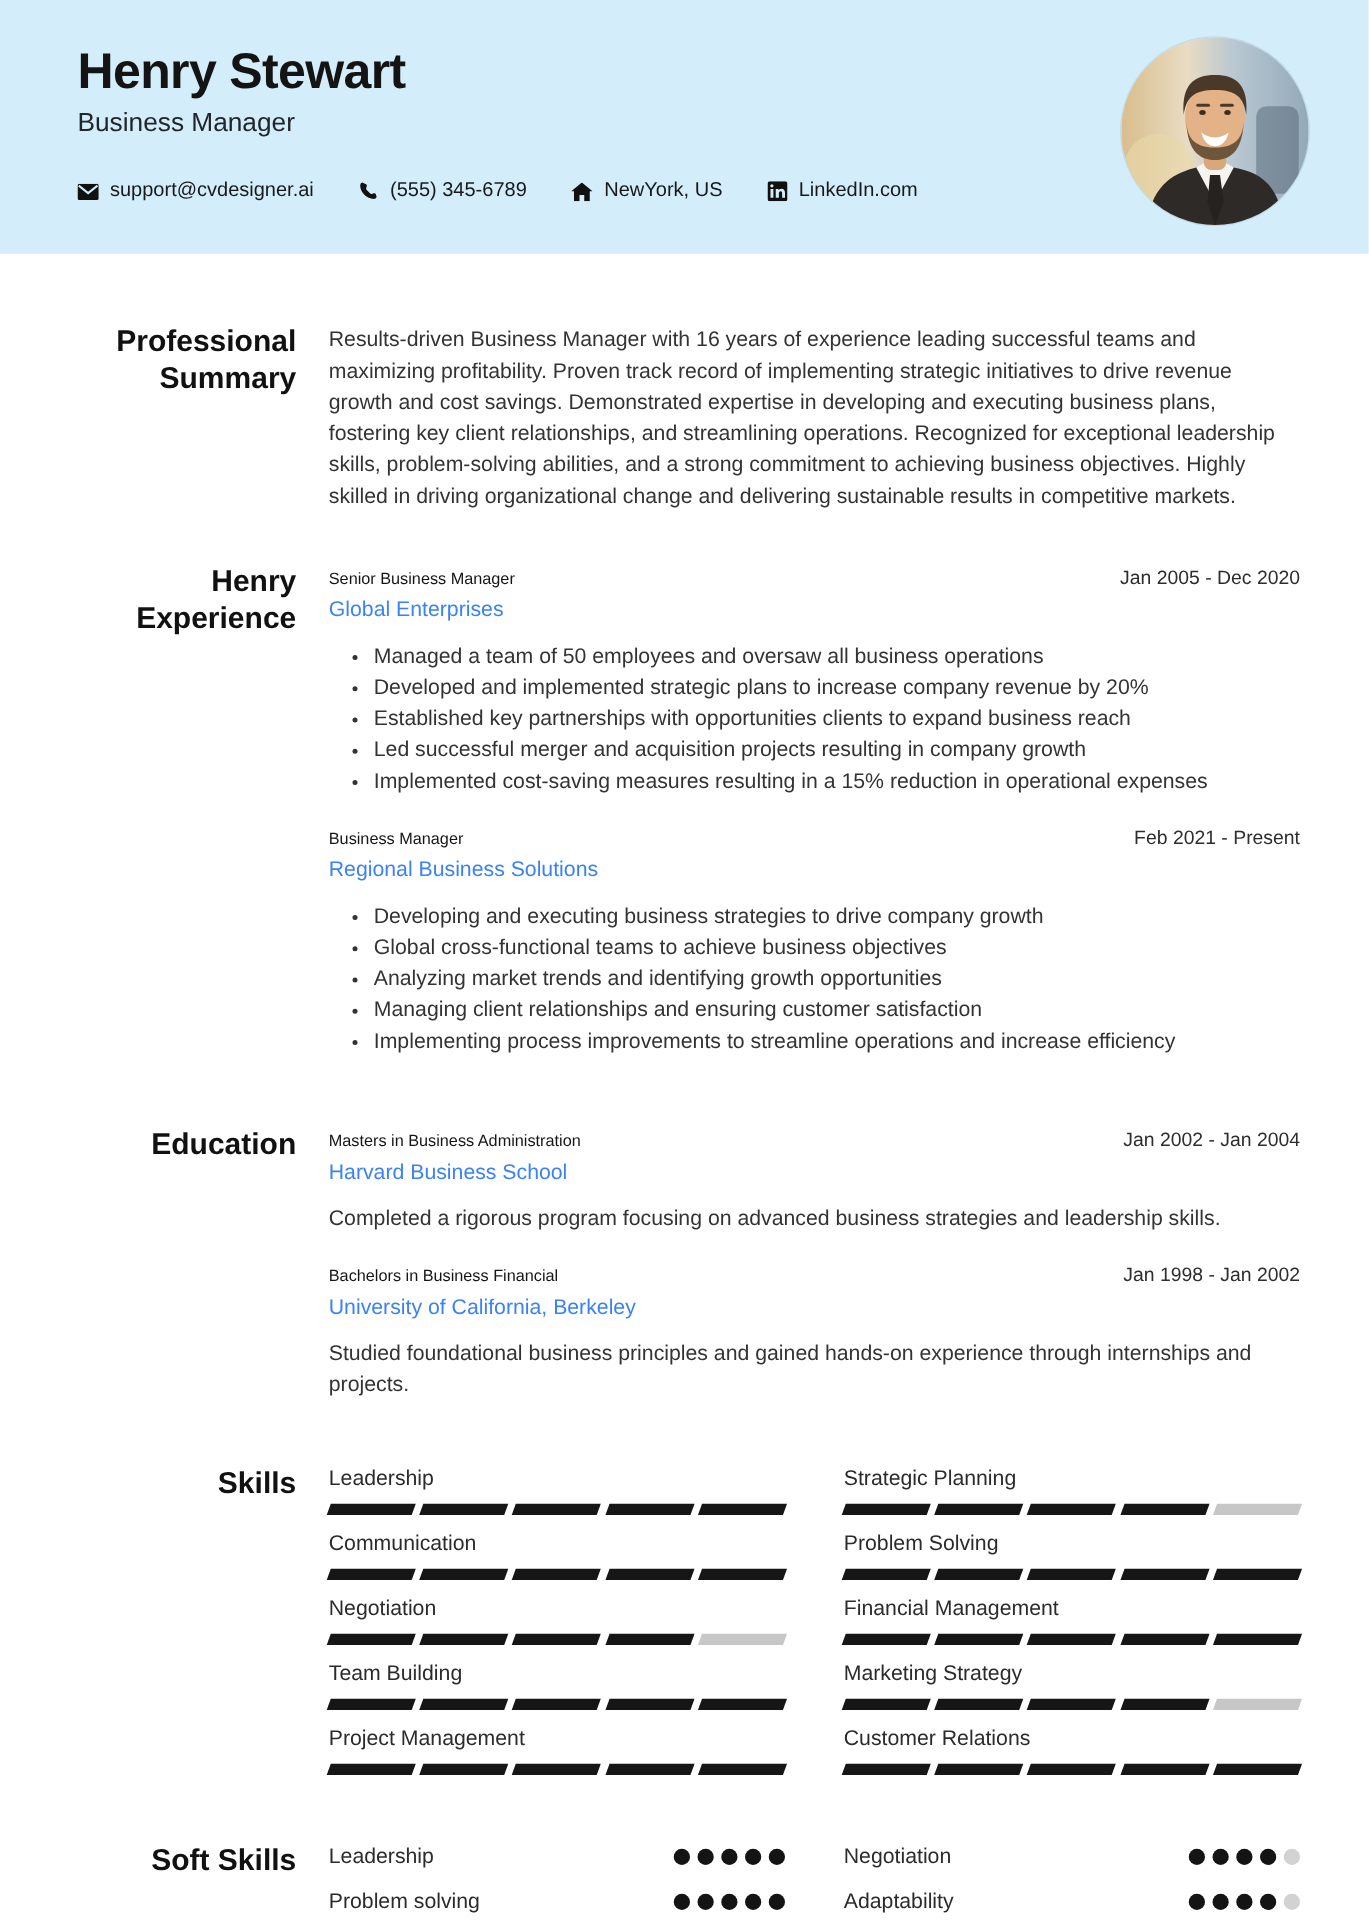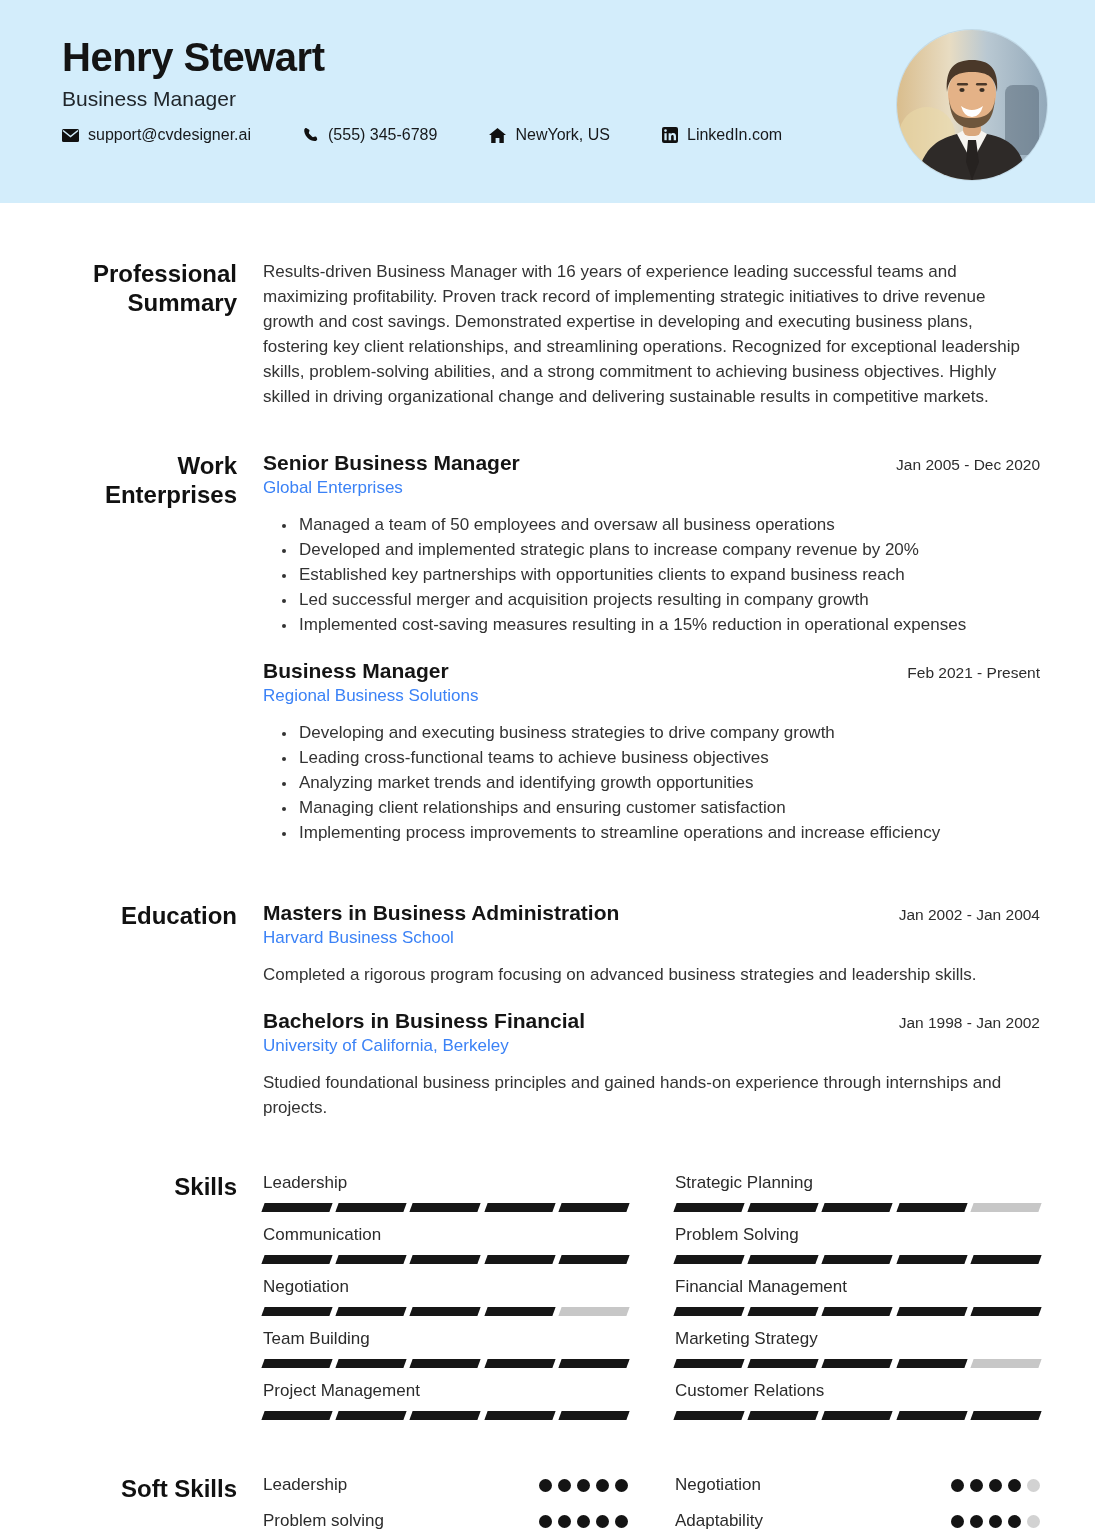--- a/index.html
+++ b/index.html
@@ -9,21 +9,21 @@
     font-family:"Liberation Sans","DejaVu Sans",sans-serif;
     color:#333;
   }
   
   .header {
     background:#d3edfb; height:203px; position:relative;
     padding:34px 48px 0 62px;
   }
   .name { font-size:40px; font-weight:700; color:#141414; letter-spacing:-.5px; line-height:46px; }
   .subtitle { font-size:21px; color:#20262b; margin-top:6px; line-height:26px; }
-  .contact-row { display:flex; gap:52px; margin-top:12px; }
+  .contact-row { display:flex; gap:36px; margin-top:30px; }
   .contact-item { display:flex; align-items:center; gap:9px; font-size:16px; color:#17191b; line-height:22px; }
   .contact-item svg { display:block; }
   .photo-wrap {
     position:absolute; top:30px; right:48px; width:150px; height:150px;
     border-radius:50%; overflow:hidden; box-shadow:0 0 0 1px rgba(0,0,0,.08);
   }
   .photo-wrap svg { display:block; width:100%; height:100%; }
   
   .main { padding:0 55px 0 60px; }
   .section { display:grid; grid-template-columns:177px 1fr; column-gap:26px; }
@@ -33,21 +33,21 @@
   .sec-summary { margin-top:56px; }
   .sec-work { margin-top:42px; }
   .sec-education { margin-top:56px; }
   .sec-skills { margin-top:52px; }
   .sec-soft { margin-top:42px; }
   .body-text { font-size:17px; line-height:25px; color:#333; }
   
   .entry { margin-bottom:22px; }
   .entry:last-child { margin-bottom:0; }
   .entry-head { display:flex; justify-content:space-between; align-items:baseline; }
-  .entry-title { font-size:21px; font-weight:700; color:#151515; line-height:24px; }
+  .entry-title { font-size:13px; font-weight:400; color:#151515; line-height:24px; }
   .entry-date { font-size:15.5px; color:#2d2d2d; white-space:nowrap; }
   .entry-sub { font-size:17px; color:#3b82f6; line-height:24px; margin-top:1px; }
   .entry ul { margin:12px 0 0 0; padding-left:34px; }
   .entry li { font-size:17px; line-height:25px; color:#333; padding-left:2px; }
   .entry li::marker { font-size:13px; }
   .entry-desc { margin-top:12px; }
   
   .skills-grid { display:grid; grid-template-columns:1fr 1fr; column-gap:47px; }
   .skill-item { margin-bottom:12px; }
   .skill-name { font-size:17px; color:#2b2b2b; line-height:22px; margin-bottom:9px; }
@@ -146,21 +146,21 @@
 </div>
 
 <div class="main">
 
   <div class="section sec-summary">
     <div class="sec-label">Professional Summary</div>
     <div class="body-text">Results-driven Business Manager with 16 years of experience leading successful teams and maximizing profitability. Proven track record of implementing strategic initiatives to drive revenue growth and cost savings. Demonstrated expertise in developing and executing business plans, fostering key client relationships, and streamlining operations. Recognized for exceptional leadership skills, problem-solving abilities, and a strong commitment to achieving business objectives. Highly skilled in driving organizational change and delivering sustainable results in competitive markets.</div>
   </div>
 
   <div class="section sec-work">
-    <div class="sec-label">Work Enterprises</div>
+    <div class="sec-label">Henry Experience</div>
     <div id="jobs-container">
   <div class="entry">
     <div class="entry-head">
       <span class="entry-title">Senior Business Manager</span>
       <span class="entry-date">Jan 2005 - Dec 2020</span>
     </div>
     <div class="entry-sub">Global Enterprises</div>
     <ul>
             <li>Managed a team of 50 employees and oversaw all business operations</li>
             <li>Developed and implemented strategic plans to increase company revenue by 20%</li>
@@ -171,21 +171,21 @@
   </div>
 
   <div class="entry">
     <div class="entry-head">
       <span class="entry-title">Business Manager</span>
       <span class="entry-date">Feb 2021 - Present</span>
     </div>
     <div class="entry-sub">Regional Business Solutions</div>
     <ul>
             <li>Developing and executing business strategies to drive company growth</li>
-            <li>Leading cross-functional teams to achieve business objectives</li>
+            <li>Global cross-functional teams to achieve business objectives</li>
             <li>Analyzing market trends and identifying growth opportunities</li>
             <li>Managing client relationships and ensuring customer satisfaction</li>
             <li>Implementing process improvements to streamline operations and increase efficiency</li>
           </ul>
   </div>
 </div>
   </div>
 
   <div class="section sec-education">
     <div class="sec-label">Education</div>

